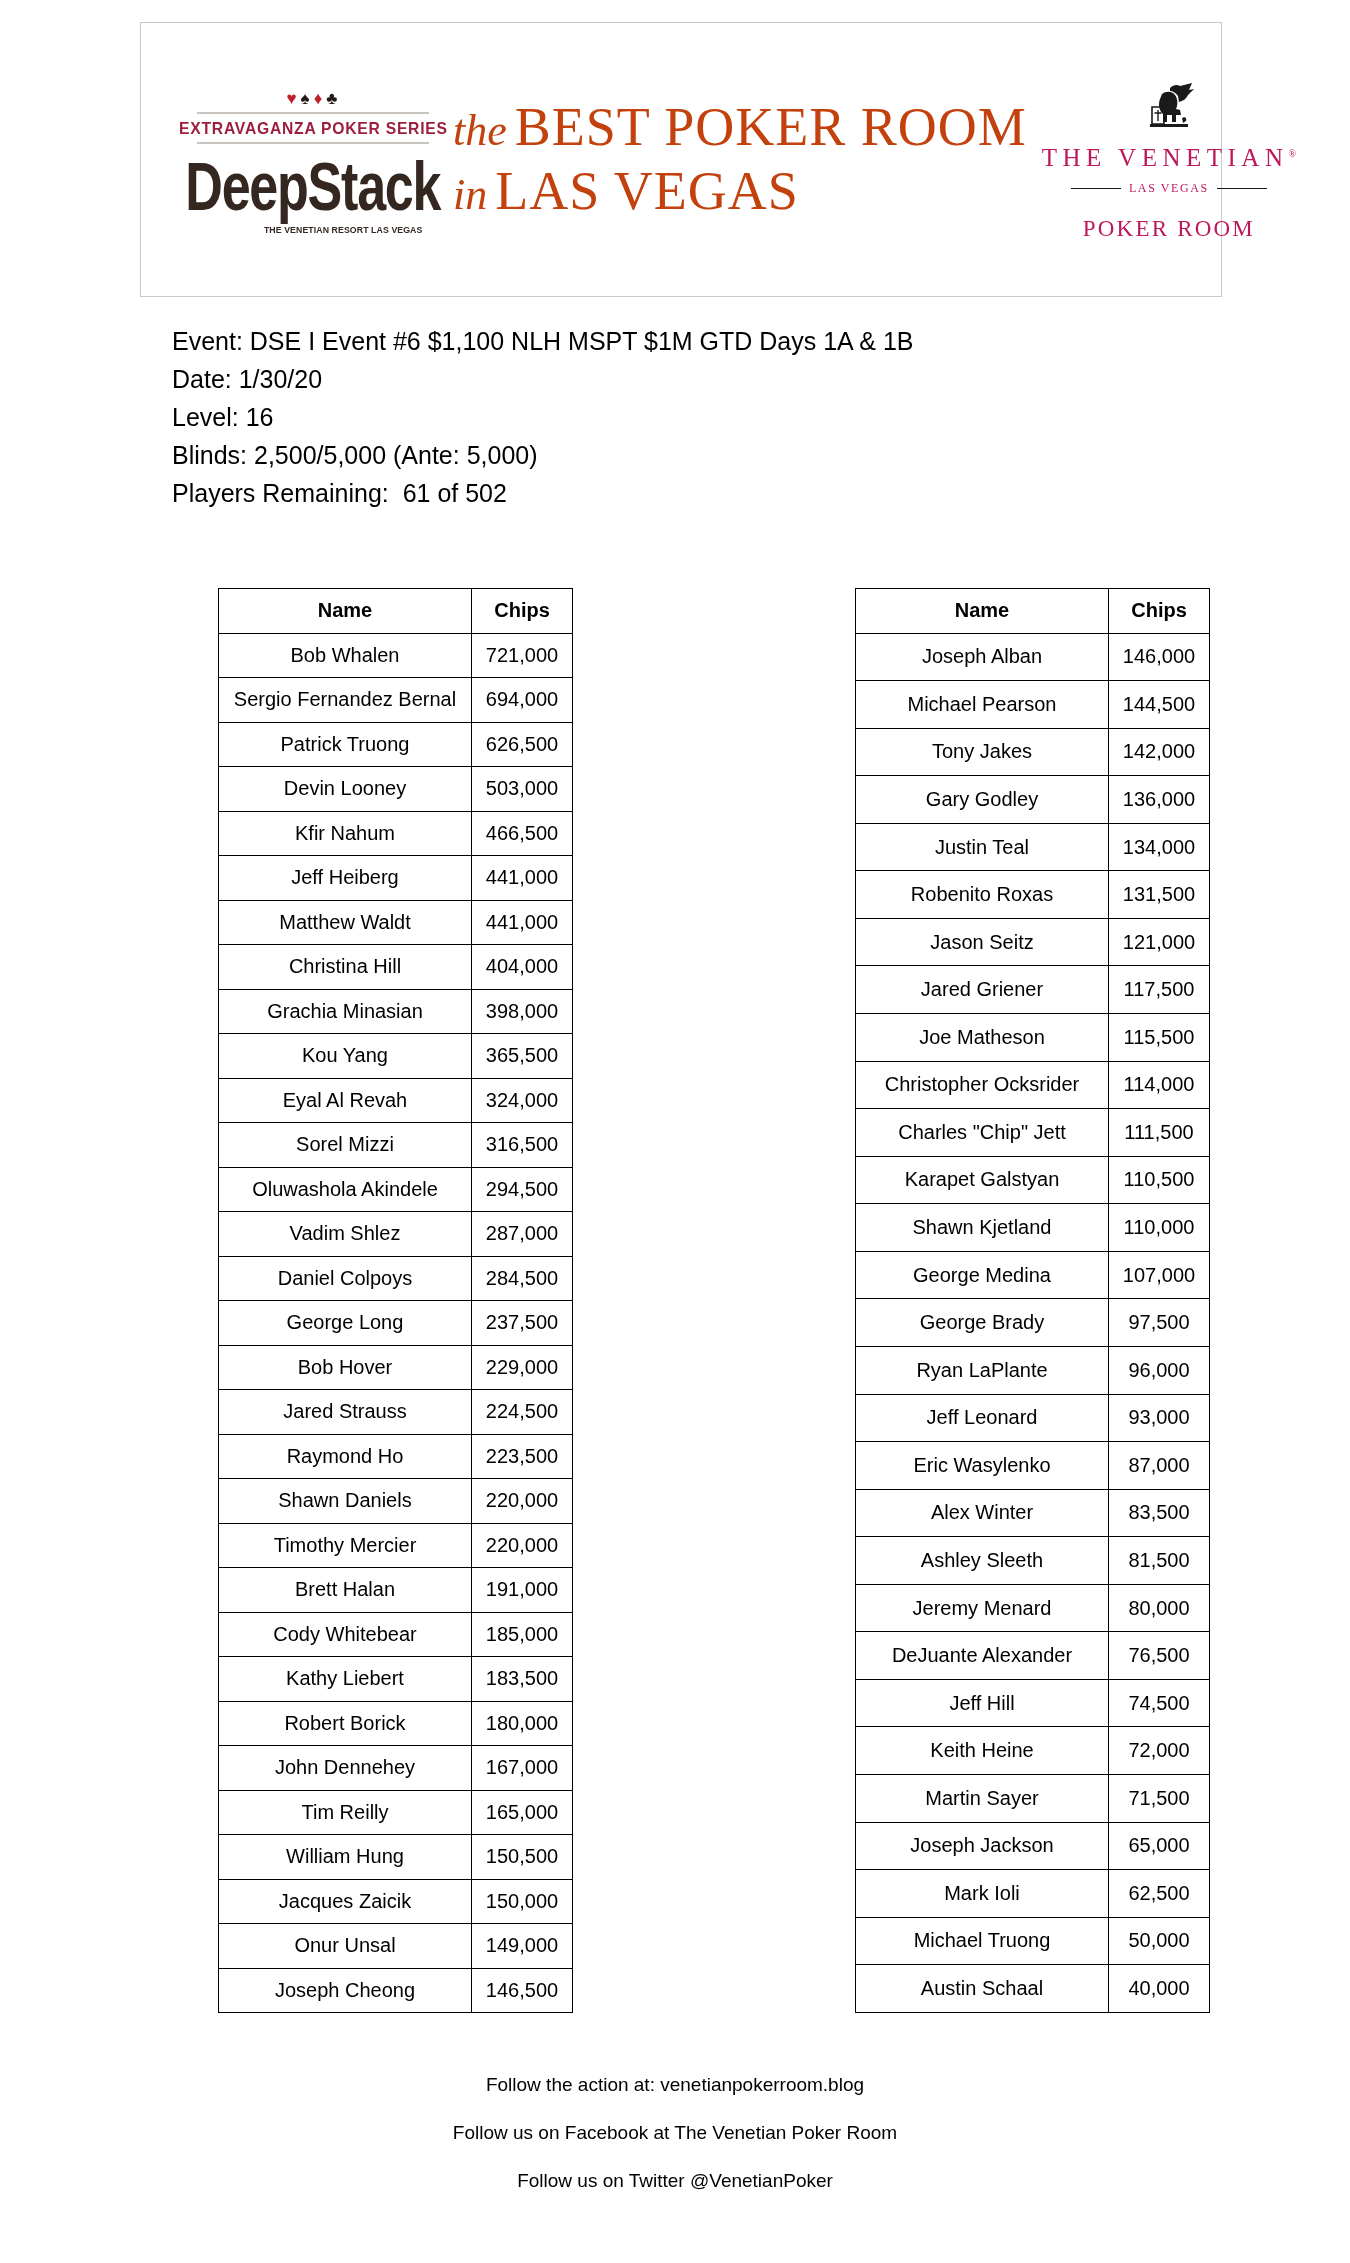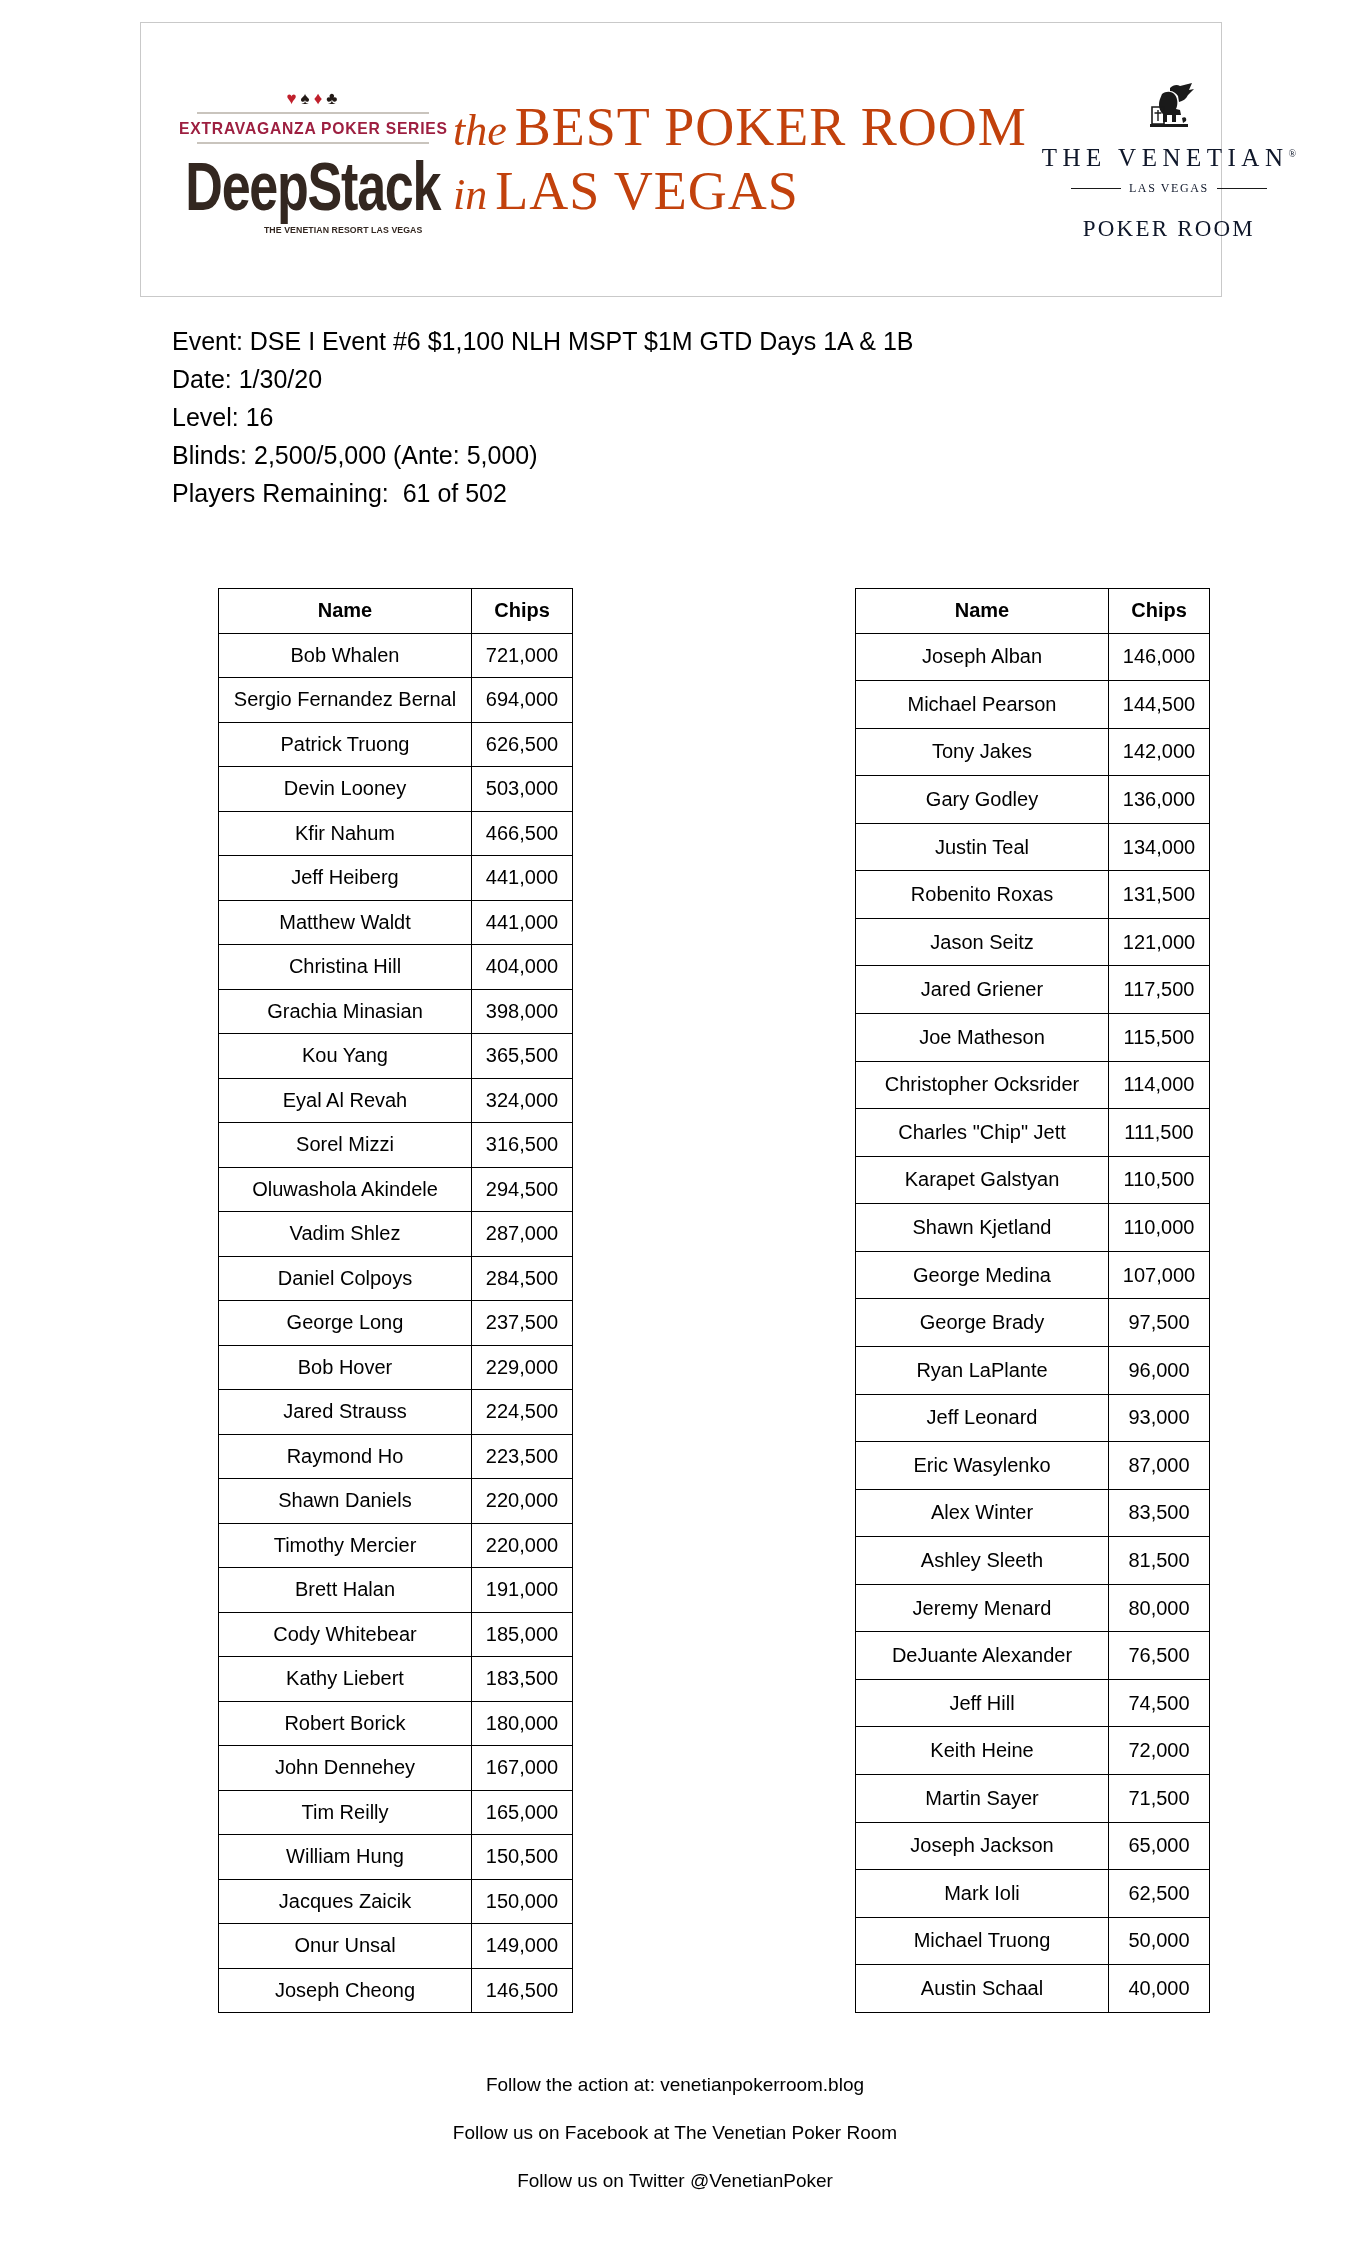--- a/index.html
+++ b/index.html
@@ -113,21 +113,21 @@
     padding-right: 8px;
   }
   .tagline .caps { letter-spacing: 1px; }
 
   
   .ven-logo {
     width: 236px;
     display: flex;
     flex-direction: column;
     align-items: center;
-    color: #0f172a;
+    color: #be185d;
     padding-top: 4px;
   }
   .ven-mark { margin-bottom: 10px; }
   .ven-name {
     font-family: "Liberation Serif", serif;
     font-size: 25px;
     letter-spacing: 5.5px;
     white-space: nowrap;
     position: relative;
   }

